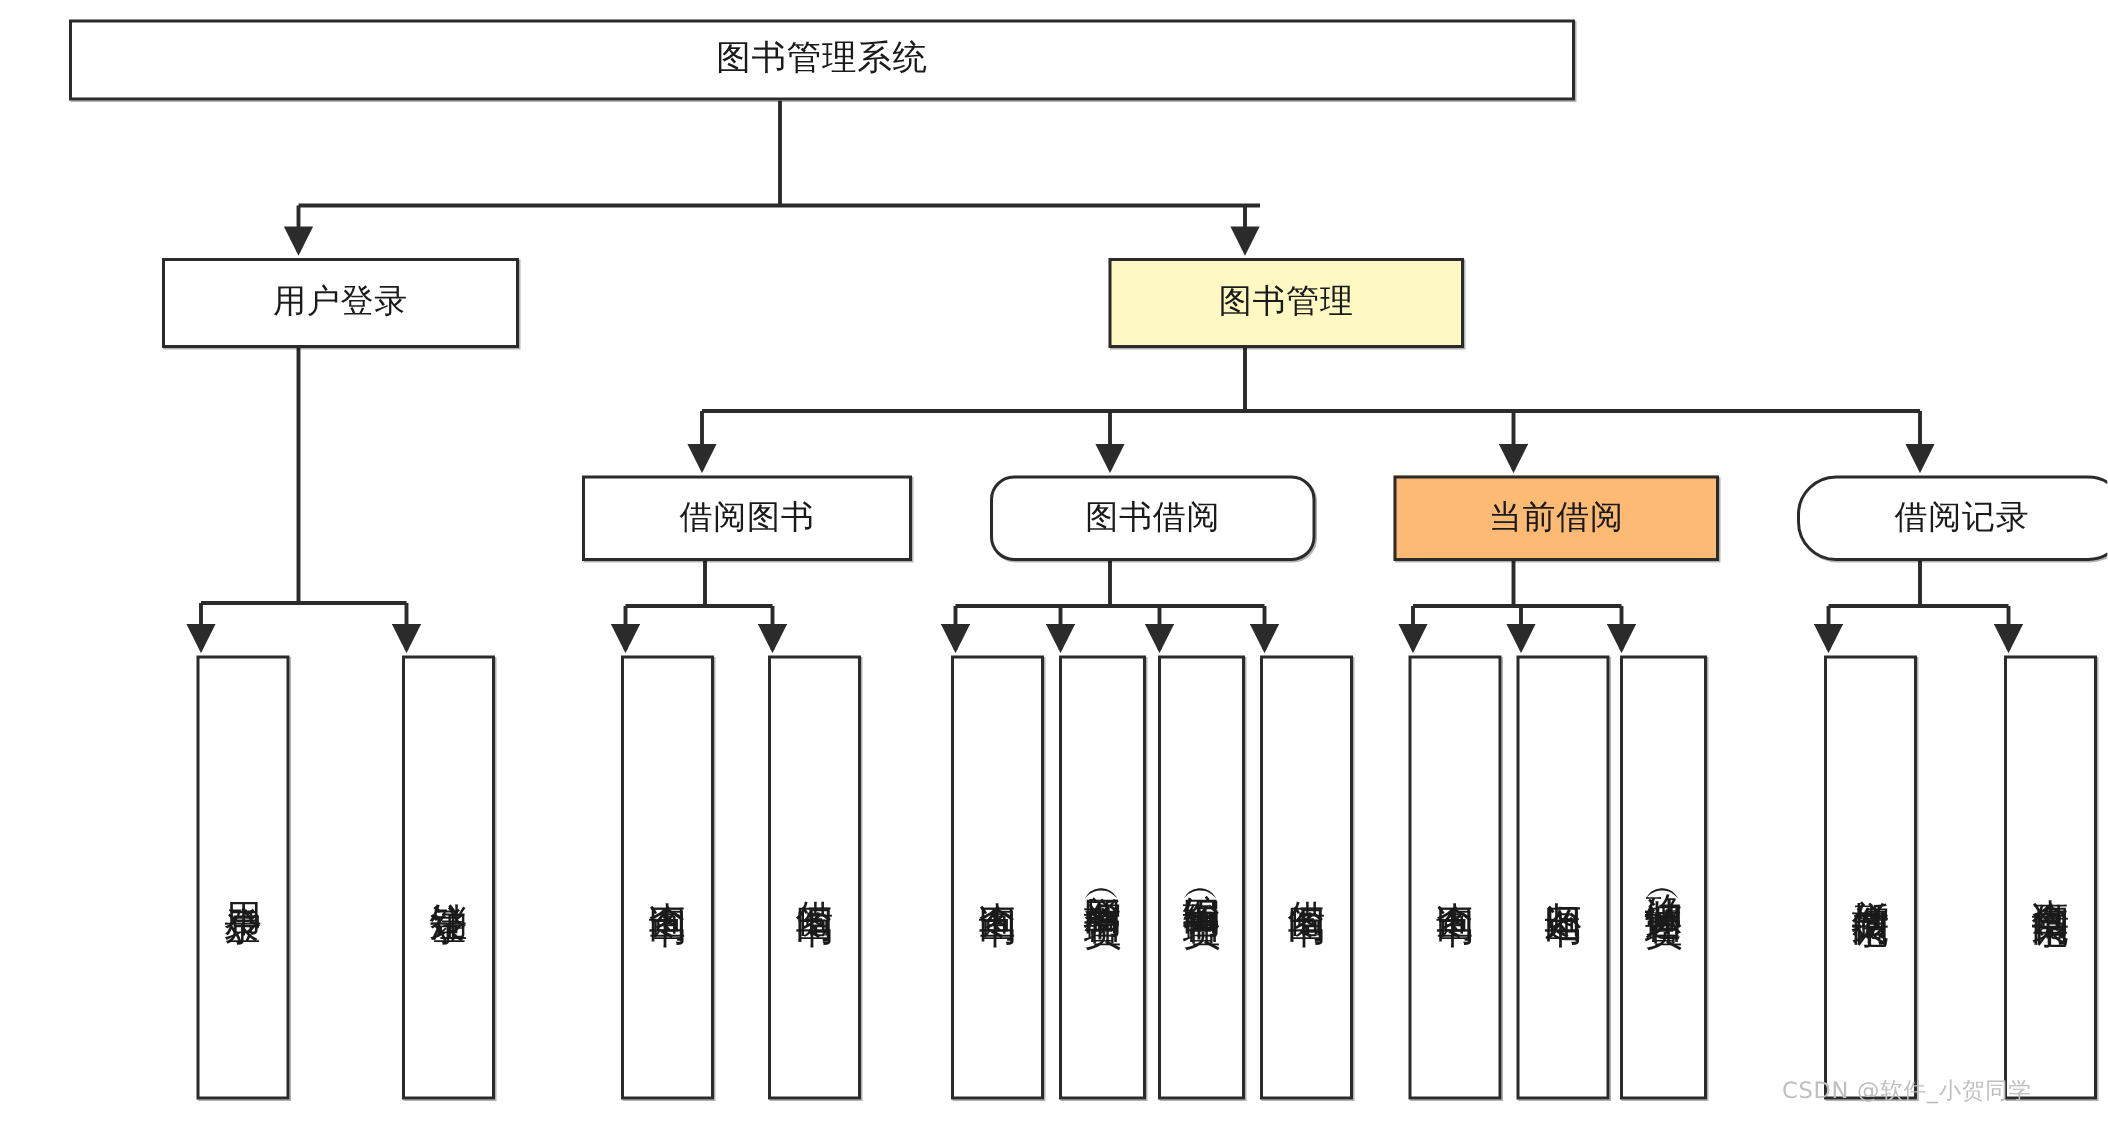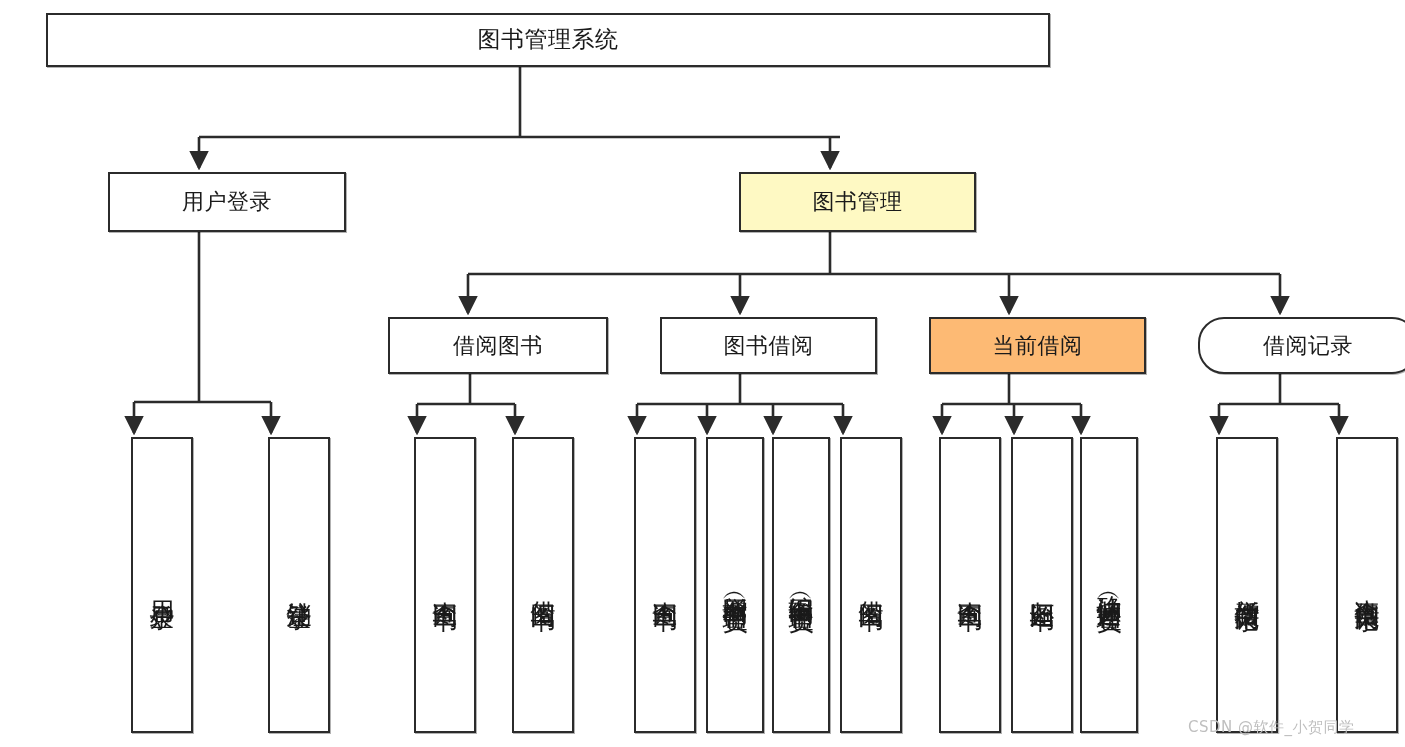--- a/index.html
+++ b/index.html
@@ -133,21 +133,21 @@
   <div class="node horiz" style="left: 80px; top: 172px; width: 238px; height: 60px; border-color: rgb(43, 43, 43); background: rgb(255, 255, 255); color: rgb(26, 26, 26);">
     <span class="label">用户登录</span>
   </div>
   <div class="node horiz" style="left: 711px; top: 172px; width: 237px; height: 60px; border-color: rgb(43, 43, 43); background: #fef9c3; color: rgb(26, 26, 26);">
     <span class="label">图书管理</span>
   </div>
 
   <div class="node horiz" style="left: 360px; top: 317px; width: 220px; height: 57px; border-color: rgb(43, 43, 43); background: rgb(255, 255, 255); color: rgb(26, 26, 26);">
     <span class="label">借阅图书</span>
   </div>
-  <div class="node horiz" style="left: 632px; top: 317px; width: 217px; height: 57px; border-color: rgb(43, 43, 43); background: rgb(255, 255, 255); color: rgb(26, 26, 26);">
+  <div class="node horiz" style="left: 632px; top: 317px; width: 217px; height: 57px; border-color: rgb(43, 43, 43); background: rgb(255, 255, 255); color: rgb(26, 26, 26); border-radius: 16px;">
     <span class="label">图书借阅</span>
   </div>
   <div class="node horiz" style="left: 901px; top: 317px; width: 217px; height: 57px; border-color: rgb(43, 43, 43); background: #fdba74; color: rgb(26, 26, 26);">
     <span class="label">当前借阅</span>
   </div>
   <div class="node horiz" style="left: 1170px; top: 317px; width: 220px; height: 57px; border-color: rgb(43, 43, 43); background: rgb(255, 255, 255); color: rgb(26, 26, 26); border-radius: 26px;">
     <span class="label">借阅记录</span>
   </div>
 
   <div class="node leaf" style="left: 103px; top: 437px; width: 62px; height: 296px; border-color: rgb(43, 43, 43); background: rgb(255, 255, 255); color: rgb(26, 26, 26);">

